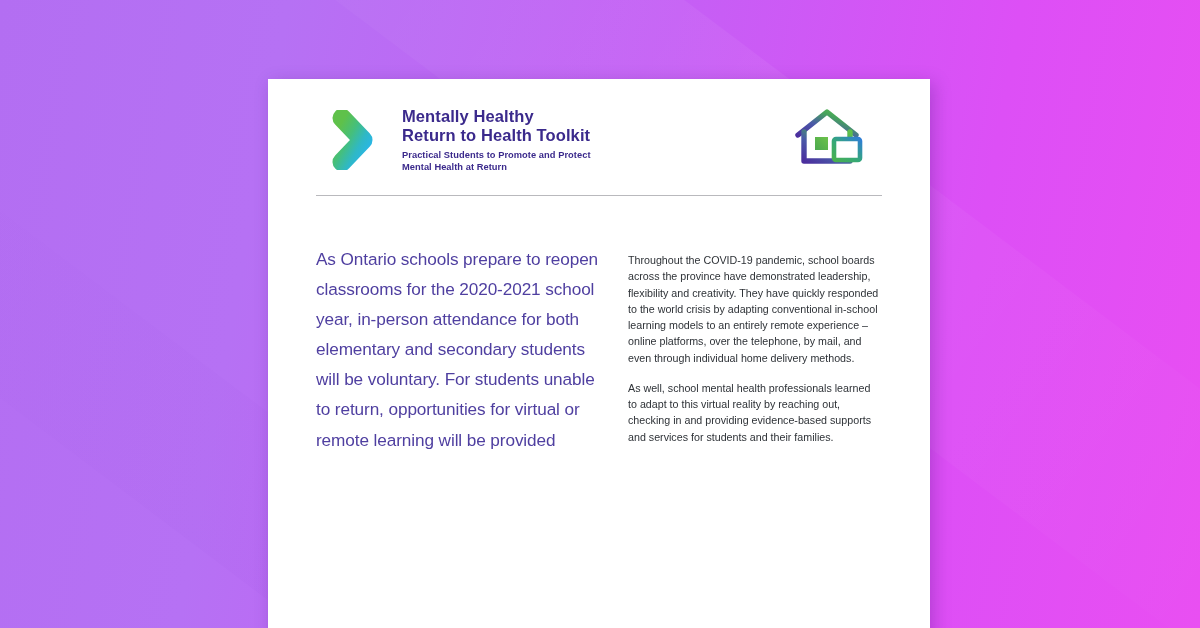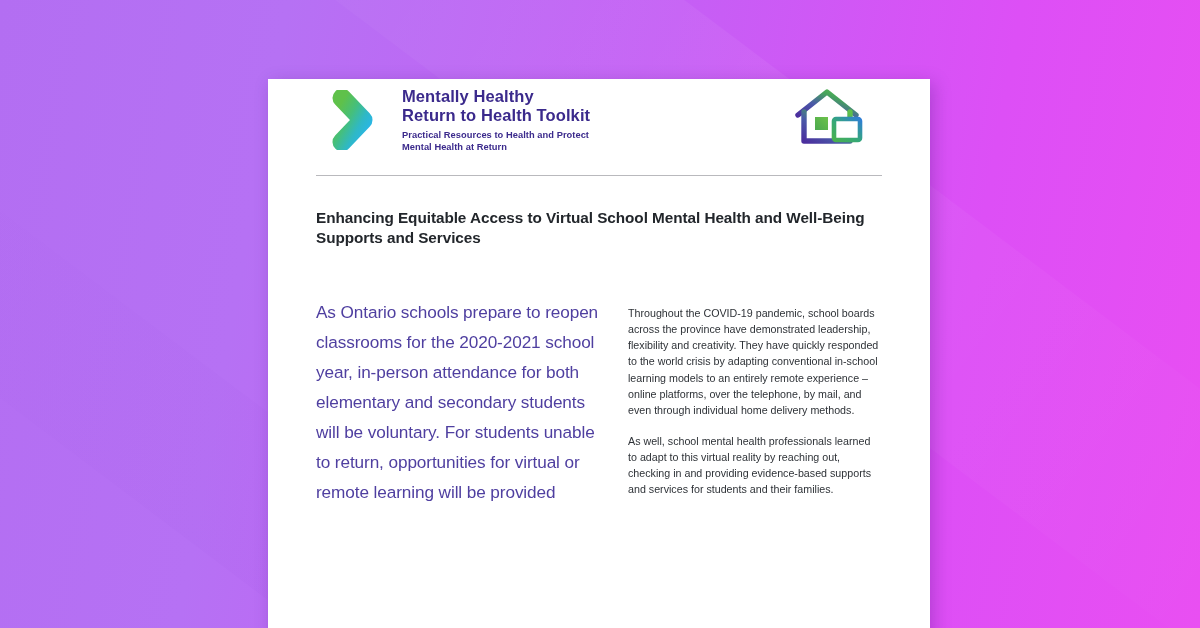--- a/index.html
+++ b/index.html
@@ -58,20 +58,21 @@
 
   .doc-inner {
     padding: 0 48px;
   }
 
   
   .header-row {
     display: flex;
     align-items: center;
     justify-content: space-between;
+    padding-top: 20px;
     height: 82px;
   }
   .brand {
     display: flex;
     align-items: center;
     gap: 14px;
   }
   .brand-arrow {
     width: 72px;
     height: 60px;
@@ -184,21 +185,21 @@
             <path d="M5 30 L42 30" stroke="url(#arrowGradA)" stroke-width="19" stroke-linecap="round" fill="none"></path>
             <path d="M26 8 L47 30 L26 52" stroke="url(#arrowGradB)" stroke-width="19" stroke-linecap="round" stroke-linejoin="round" fill="none"></path>
           </svg>
 
           <div class="brand-text">
             <div class="brand-title">
               <div>Mentally Healthy</div>
               <div>Return to Health Toolkit</div>
             </div>
             <div class="brand-sub">
-              <div>Practical Resources to Health and Protect</div>
+              <div>Practical Students to Promote and Protect</div>
               <div>Mental Health at Return</div>
             </div>
           </div>
         </div>
 
         <svg class="house-icon" viewBox="0 0 84 68" aria-hidden="true">
           <defs>
             <linearGradient id="houseGrad" x1="0" y1="1" x2="1" y2="0">
               <stop offset="0%" stop-color="#4b2f9e"></stop>
               <stop offset="38%" stop-color="#4a5aa8"></stop>
@@ -226,21 +227,20 @@
           <rect x="42" y="33" width="26" height="21" rx="2" stroke="url(#laptopGrad)" stroke-width="4.6" fill="#ffffff"></rect>
 
           <path d="M37 59 L73 59" stroke="url(#laptopGrad)" stroke-width="5.2" stroke-linecap="round" fill="none"></path>
           <path d="M40 54 L70 54" stroke="url(#laptopGrad)" stroke-width="4" stroke-linecap="round" fill="none"></path>
         </svg>
       </div>
 
       <div class="divider"></div>
 
       <div class="title-block">
-        <h2 class="doc-subtitle">Enhancing Equitable Access to Virtual School Mental Health and Well-Being Supports and Services</h2>
       </div>
 
       <div class="body-cols">
         <div class="col-left">
           <p style="margin:0">As Ontario schools prepare to reopen classrooms for the 2020-2021 school year, in-person attendance for both elementary and secondary students will be voluntary. For students unable to return, opportunities for virtual or remote learning will be provided</p>
         </div>
 
         <div class="col-right">
           <p>Throughout the COVID-19 pandemic, school boards across the province have demonstrated leadership, flexibility and creativity. They have quickly responded to the world crisis by adapting conventional in-school learning models to an entirely remote experience – online platforms, over the telephone, by mail, and even through individual home delivery methods.</p>
           <p>As well, school mental health professionals learned to adapt to this virtual reality by reaching out, checking in and providing evidence-based supports and services for students and their families.</p>

